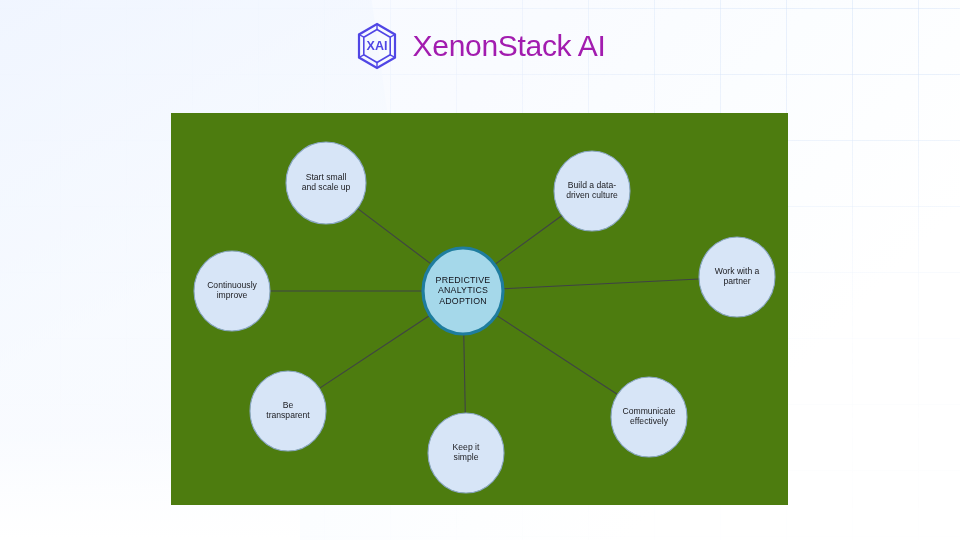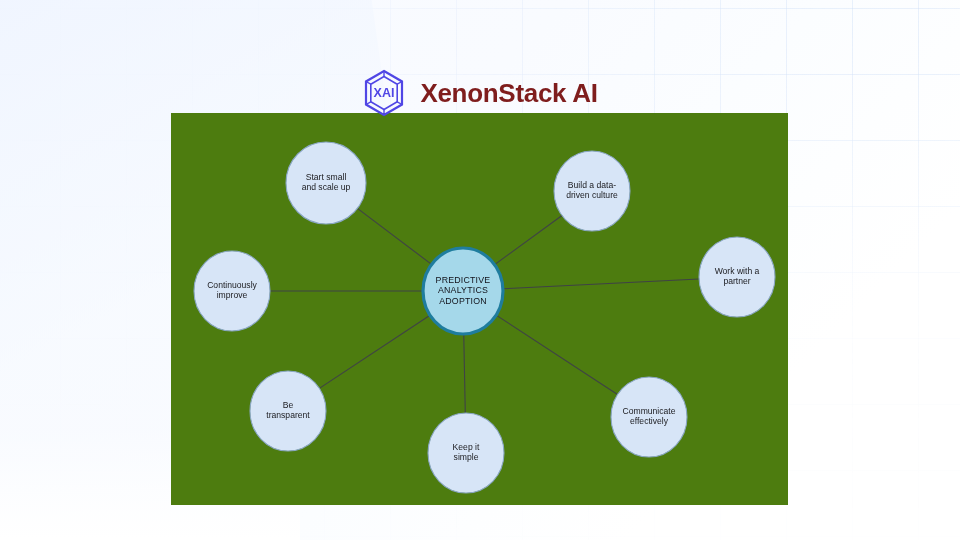--- a/index.html
+++ b/index.html
@@ -51,32 +51,31 @@
   
   .brand {
     position: absolute;
     left: 0; right: 0;
     top: 22px;
     display: flex;
     align-items: center;
     justify-content: center;
     gap: 14px;
     z-index: 5;
-    margin-top: 47px;
   }
   .brand-logo {
     width: 44px;
     height: 48px;
     display: block;
     flex: 0 0 auto;
   }
   .brand-title {
-    font-size: 26px;
-    font-weight: bold;
-    color: #7f1d1d;
+    font-size: 30px;
+    font-weight: normal;
+    color: #a21caf;
     letter-spacing: -0.3px;
     line-height: 1;
     white-space: nowrap;
   }
 
   
   .diagram-card {
     position: absolute;
     left: 171px;
     top: 113px;

